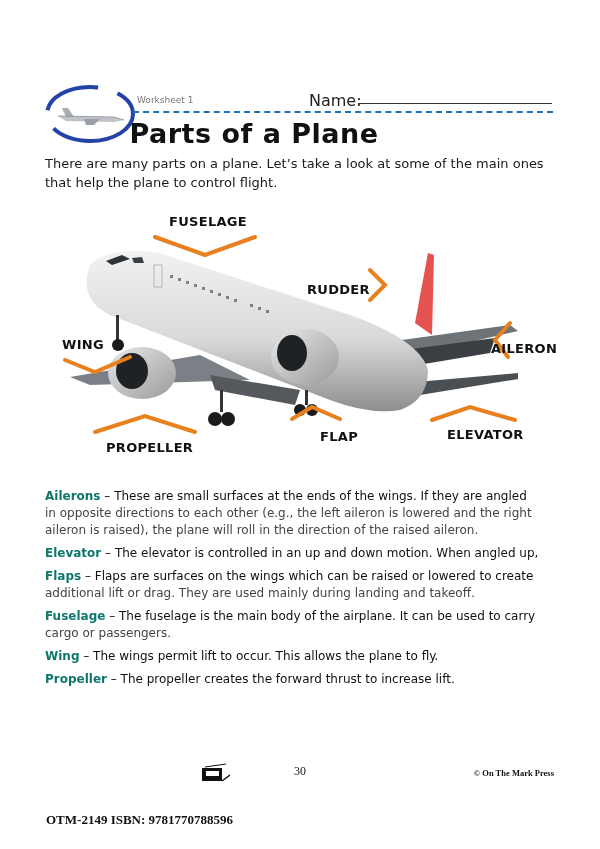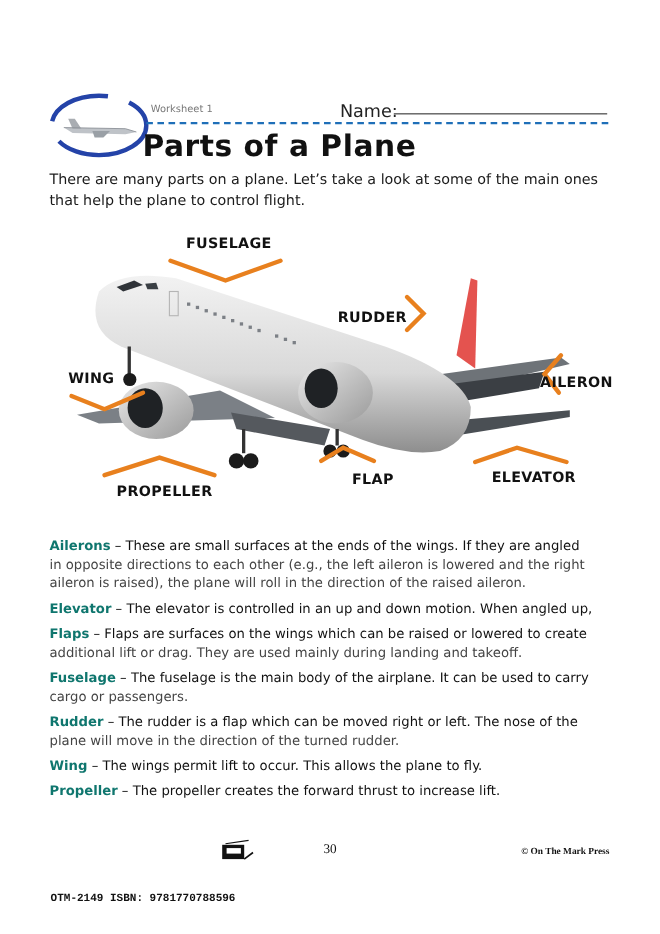--- a/index.html
+++ b/index.html
@@ -21,21 +21,21 @@
     .label { position: absolute; font-size: 13px; font-weight: bold; color: #111; letter-spacing: 0.3px; }
 
     
     .desc { left: 45px; width: 520px; font-size: 12px; line-height: 17px; }
     .desc .term { font-weight: bold; color: #0f766e; }
     .desc .first { color: #111; font-weight: 500; }
     .desc .rest { color: #444; }
     .para { margin: 0 0 6px 0; }
 
     
-    .footer-code { left: 46px; top: 768px; font-family: Liberation Mono, monospace; font-size: 10px; font-weight: bold; color: #111; margin-top: 44px; }
+    .footer-code { left: 46px; top: 768px; font-family: Liberation Serif, serif; font-size: 13px; font-weight: bold; color: #111; margin-top: 44px; }
     .footer-icon { left: 200px; top: 763px; width: 34px; height: 20px; }
     .footer-page { left: 294px; top: 764px; font-family: "Liberation Serif", serif; font-size: 12px; color: #111; }
     .footer-copy { left: 470px; top: 768px; width: 84px; text-align: right; font-family: "Liberation Serif", serif; font-size: 8.5px; font-weight: bold; color: #111; }
   </style>
 </head>
 <body>
 
 <div class="abs logo">
   <svg width="92" height="62" viewBox="0 0 92 62">
     <ellipse cx="46" cy="31" rx="43" ry="27" fill="none" stroke="#2443a8" stroke-width="4" stroke-dasharray="95 20 60 20"></ellipse>
@@ -145,24 +145,20 @@
   </p>
   <p class="para">
     <span class="term">Flaps</span><span class="first"> – Flaps are surfaces on the wings which can be raised or lowered to create</span><br>
     <span class="rest">additional lift or drag. They are used mainly during landing and takeoff.</span>
   </p>
   <p class="para">
     <span class="term">Fuselage</span><span class="first"> – The fuselage is the main body of the airplane. It can be used to carry</span><br>
     <span class="rest">cargo or passengers.</span>
   </p>
   <p class="para">
-    <span class="term">Rudder</span><span class="first"> – The rudder is a flap which can be moved right or left. The nose of the</span><br>
-    <span class="rest">plane will move in the direction of the turned rudder.</span>
-  </p>
-  <p class="para">
     <span class="term">Wing</span><span class="first"> – The wings permit lift to occur. This allows the plane to fly.</span>
   </p>
   <p class="para">
     <span class="term">Propeller</span><span class="first"> – The propeller creates the forward thrust to increase lift.</span>
   </p>
 </div>
 
 <div class="abs footer-code">OTM-2149  ISBN: 9781770788596</div>
 <div class="abs footer-icon">
   <svg width="34" height="20" viewBox="0 0 34 20">

